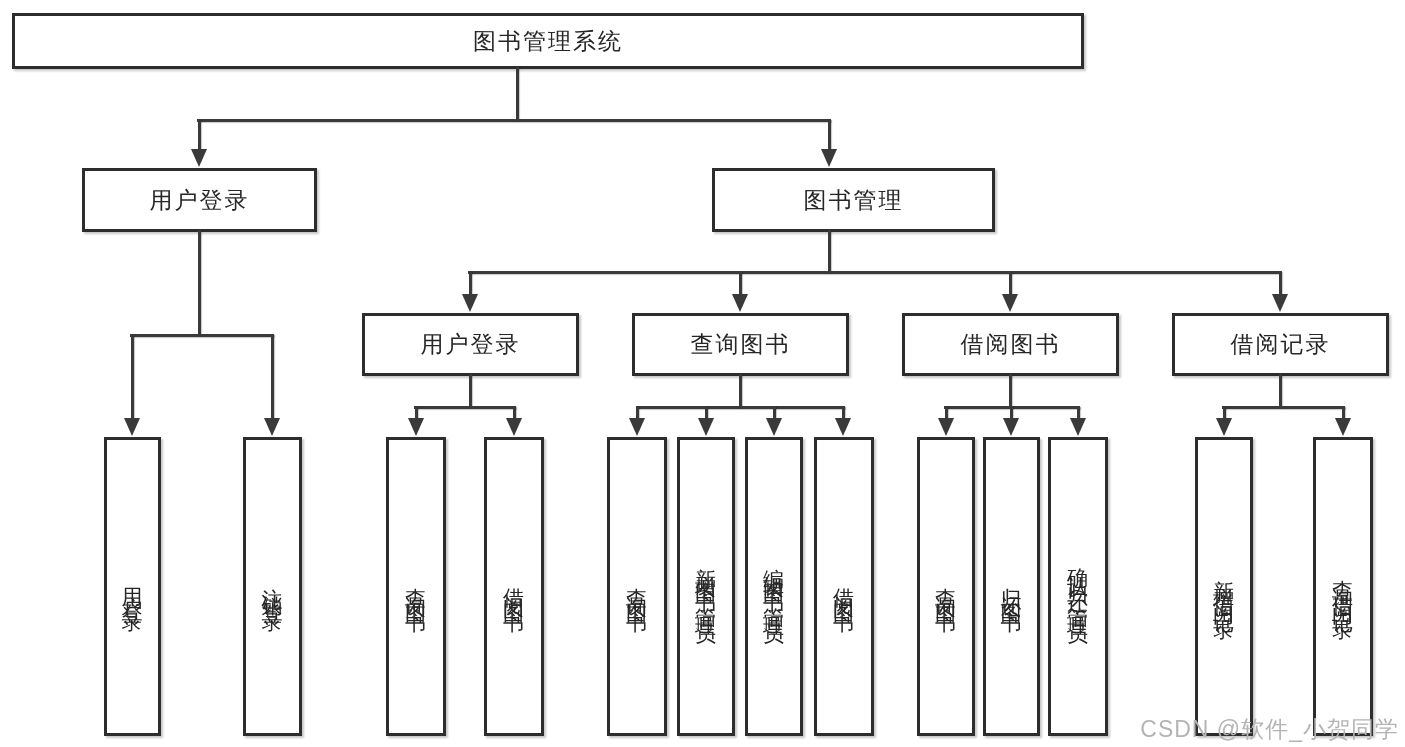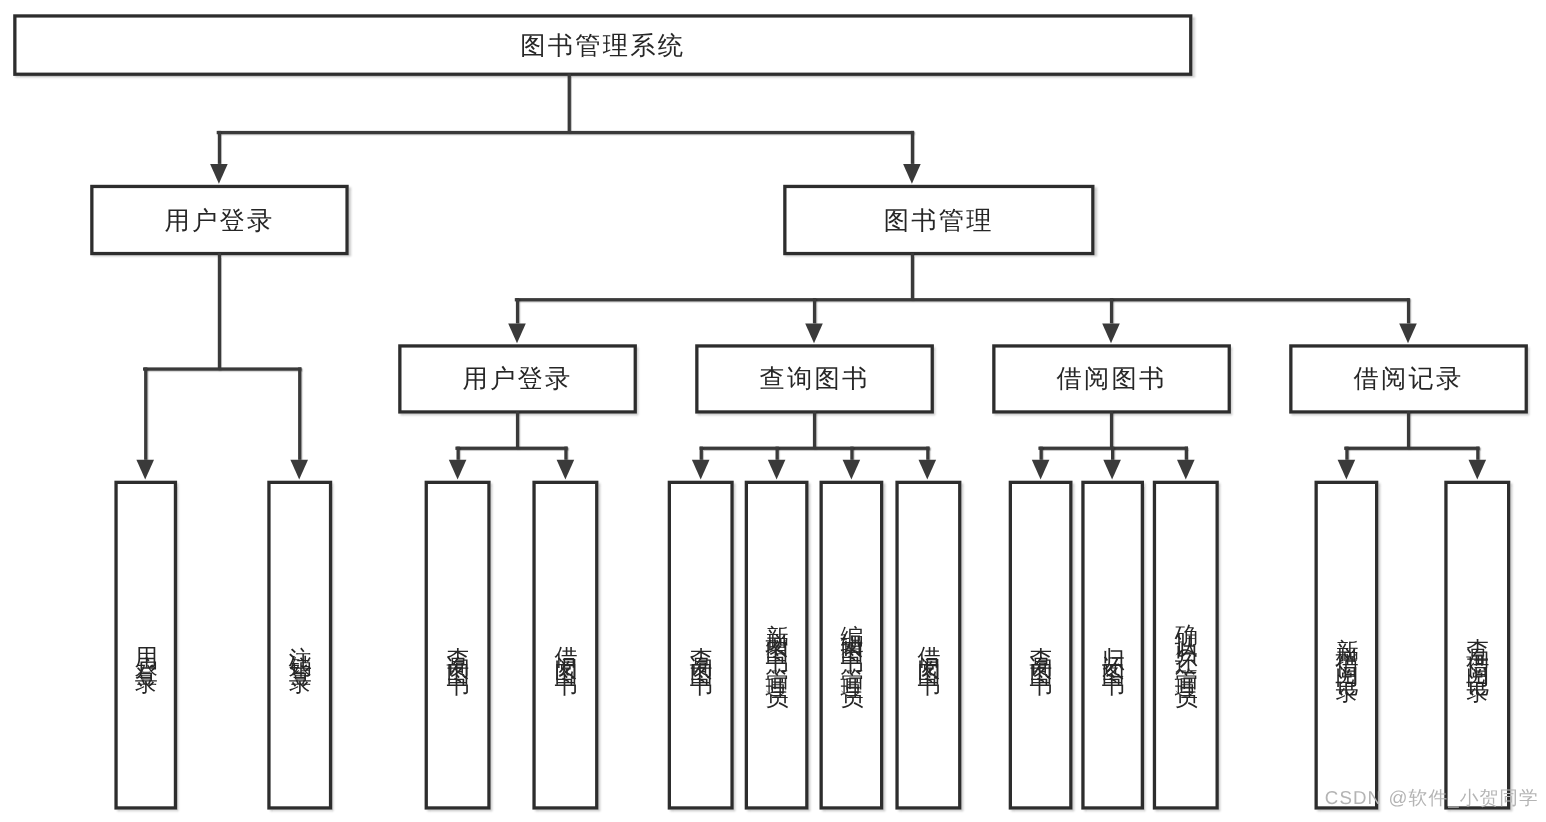--- a/index.html
+++ b/index.html
@@ -79,21 +79,21 @@
     height: 0;
     border-left: 8px solid transparent;
     border-right: 8px solid transparent;
     border-top: 18px solid #3a3a3a;
   }
   
   #watermark {
     position: absolute;
     top: 714px;
     right: 6px;
-    font-size: 17px;
+    font-size: 23px;
     color: #b4b4b4;
     letter-spacing: 1px;
     white-space: nowrap;
   }
 </style>
 </head>
 <body>
 
 <div id="canvas">
 

